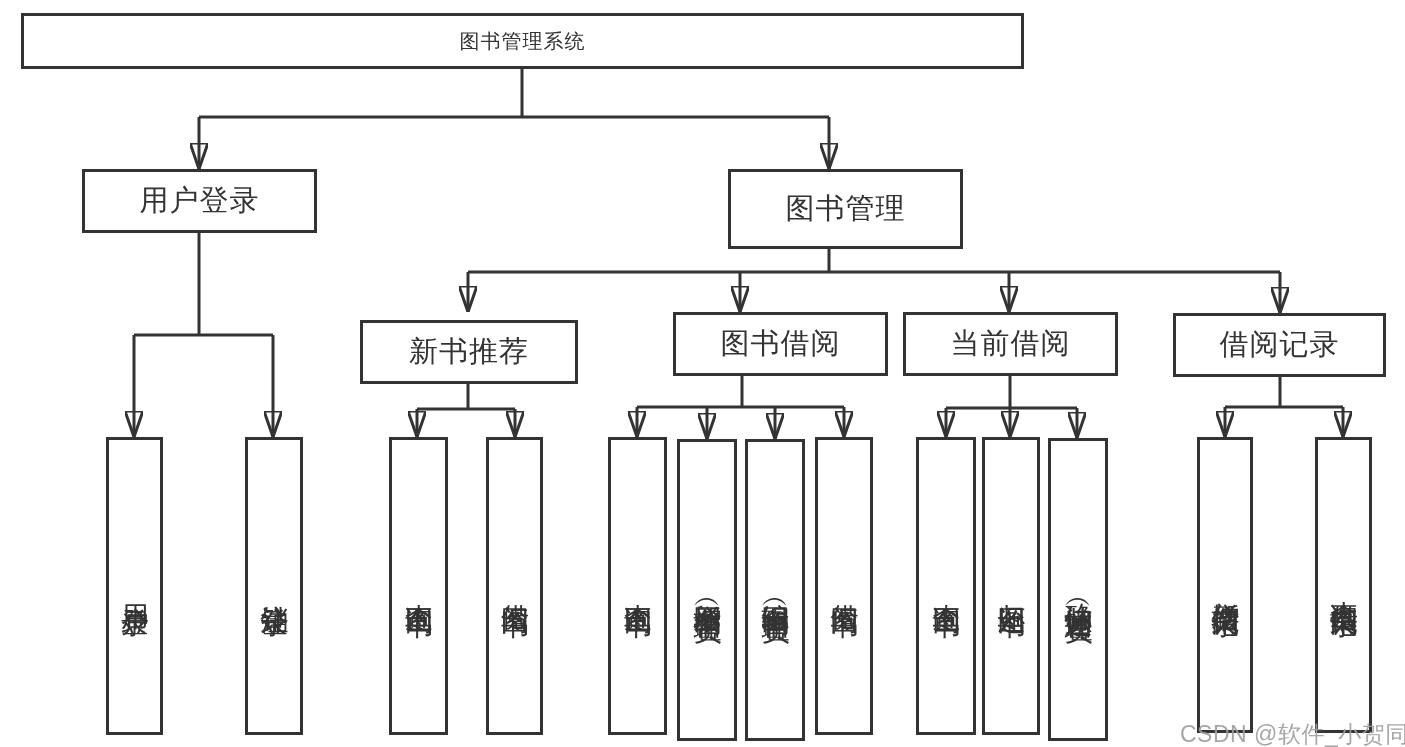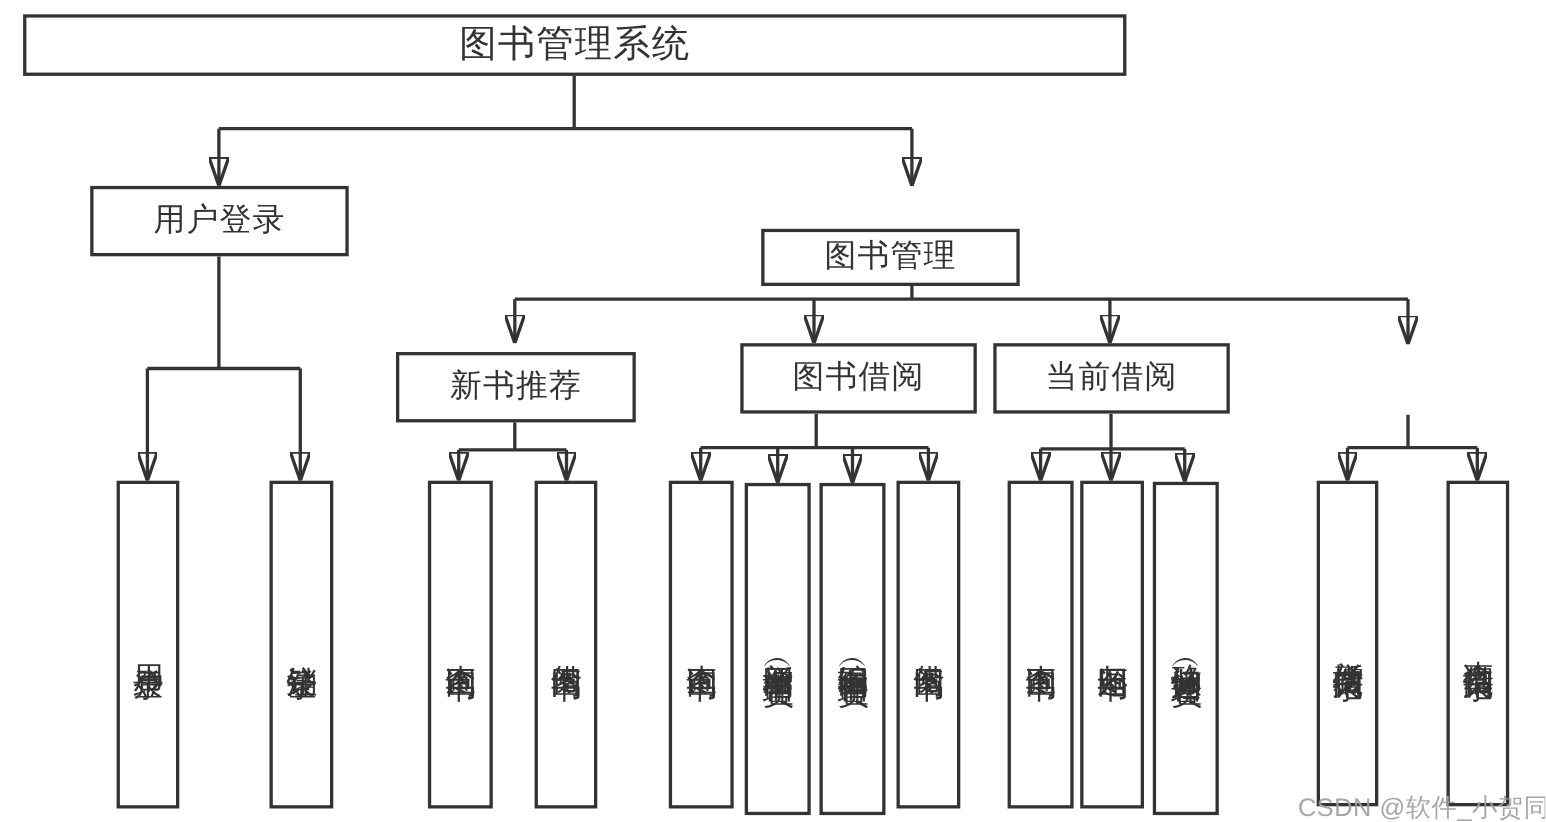--- a/index.html
+++ b/index.html
@@ -33,33 +33,33 @@
     border: 3px solid #333333;
     background: #ffffff;
     color: #333333;
     display: flex;
     align-items: center;
     justify-content: center;
     text-align: center;
     line-height: 1.15;
   }
   .h-node { font-size: 29px; letter-spacing: 1px; }
-  .root-node { font-size: 34px; }
+  .root-node { font-size: 20px; }
   .v-node span {
     writing-mode: vertical-rl;
     text-orientation: mixed;
     font-size: 28px;
     letter-spacing: 2px;
     line-height: 1.0;
     white-space: nowrap;
   }
   
   .n-root     { left: 21px;   top: 13px;  width: 1003px; height: 56px; }
   .n-user     { left: 82px;   top: 169px; width: 235px;  height: 64px; }
-  .n-mgmt     { left: 692px;  top: 169px; width: 235px;  height: 52px; margin-top: 39px; }
+  .n-mgmt     { left: 728px;  top: 169px; width: 235px;  height: 80px; }
   .n-rec      { left: 360px;  top: 320px; width: 218px;  height: 64px; }
   .n-borrow   { left: 633px;  top: 312px; width: 215px;  height: 64px; margin-left: 40px; }
   .n-current  { left: 903px;  top: 312px; width: 215px;  height: 64px; font-family: Liberation Serif, serif; }
   .n-records  { left: 1173px; top: 313px; width: 213px;  height: 64px; }
   .l-a1 { left: 106px;  top: 437px; width: 57px; height: 298px; }
   .l-a2 { left: 245px;  top: 437px; width: 58px; height: 298px; }
   .l-b1 { left: 389px;  top: 437px; width: 59px; height: 298px; }
   .l-b2 { left: 486px;  top: 437px; width: 57px; height: 298px; }
   .l-c1 { left: 608px;  top: 437px; width: 59px; height: 298px; }
   .l-c2 { left: 677px;  top: 439px; width: 60px; height: 302px; }
@@ -129,20 +129,21 @@
   </svg>
 
   <div class="node h-node root-node n-root">图书管理系统</div>
 
   <div class="node h-node n-user">用户登录</div>
   <div class="node h-node n-mgmt">图书管理</div>
 
   <div class="node h-node n-rec">新书推荐</div>
   <div class="node h-node n-borrow">图书借阅</div>
   <div class="node h-node n-current">当前借阅</div>
+  <div class="node h-node n-records">借阅记录</div>
 
   <div class="node v-node l-a1">
     <span>用户登录</span>
   </div>
   <div class="node v-node l-a2">
     <span>注销登录</span>
   </div>
 
   <div class="node v-node l-b1">
     <span>查询图书</span>

